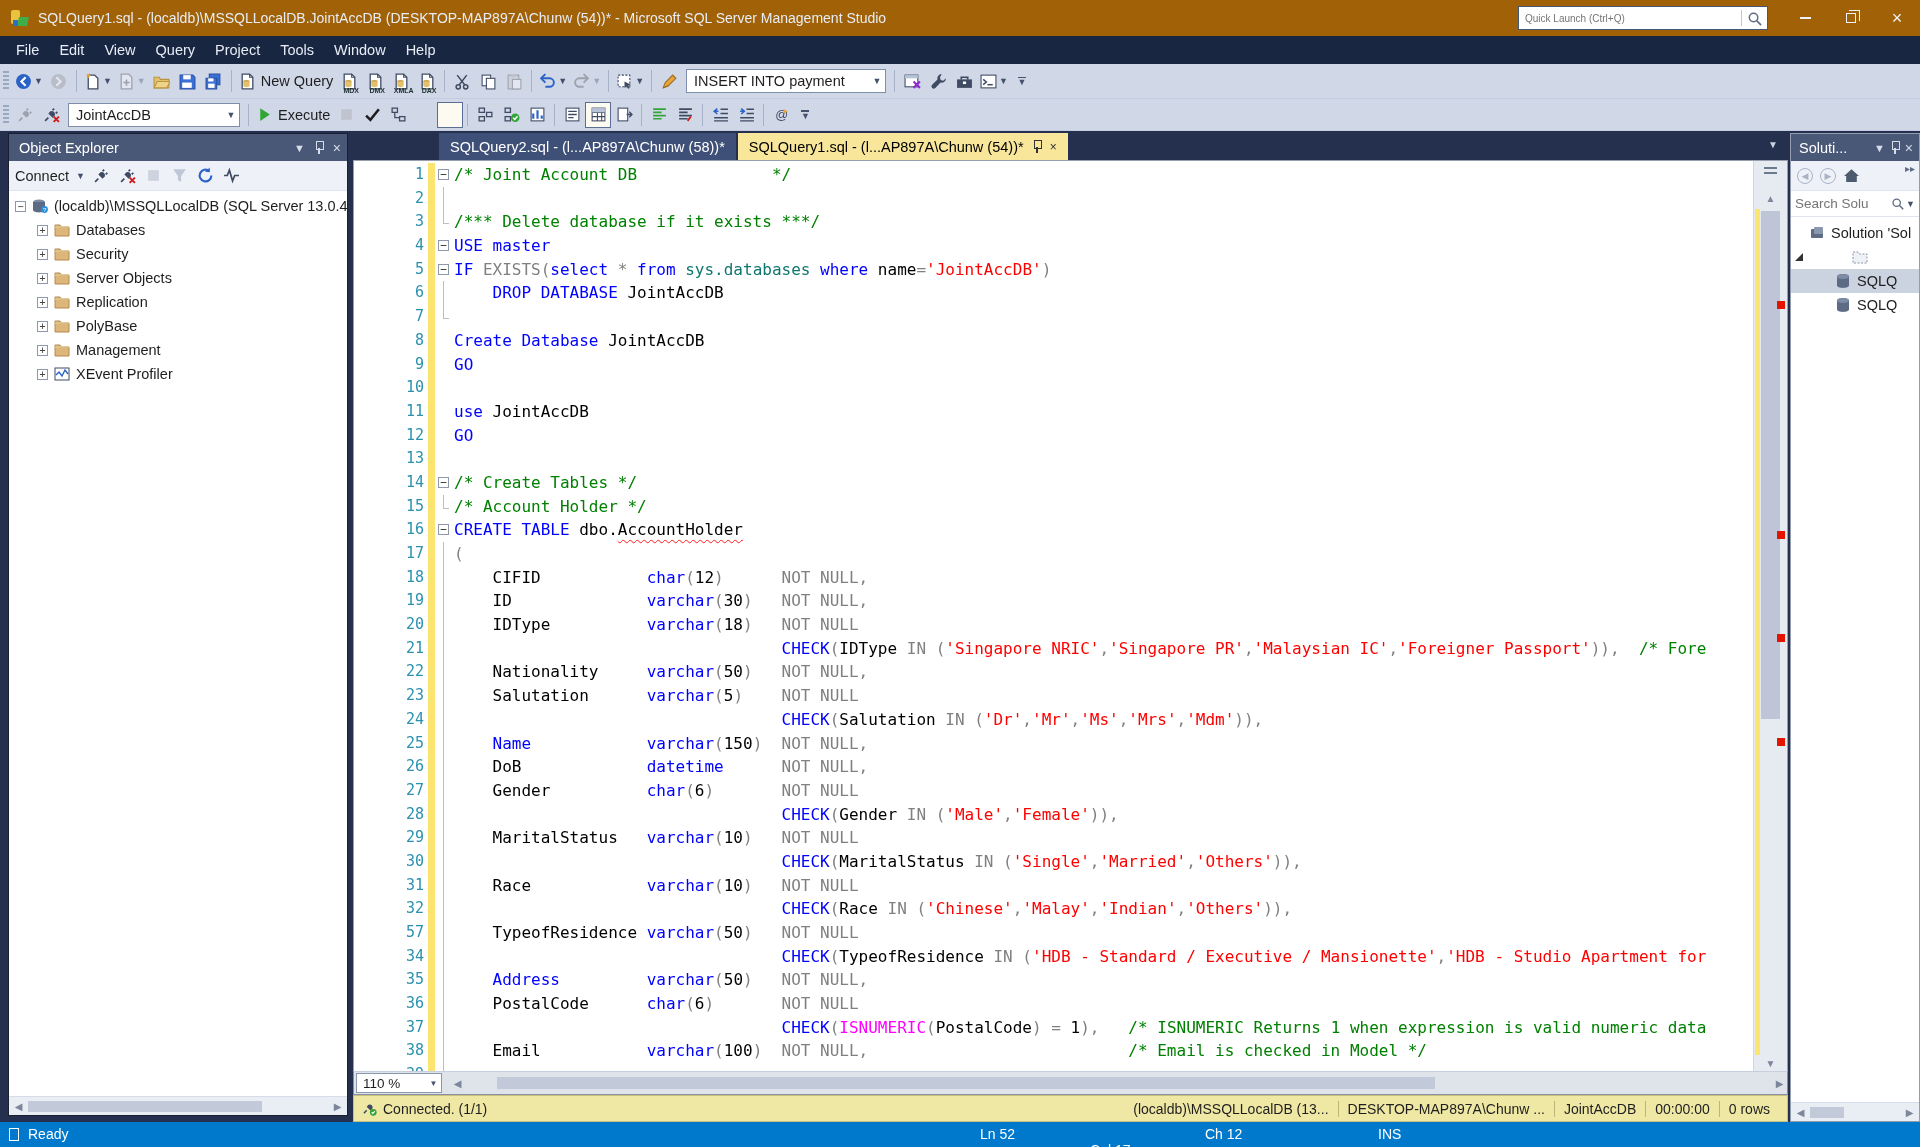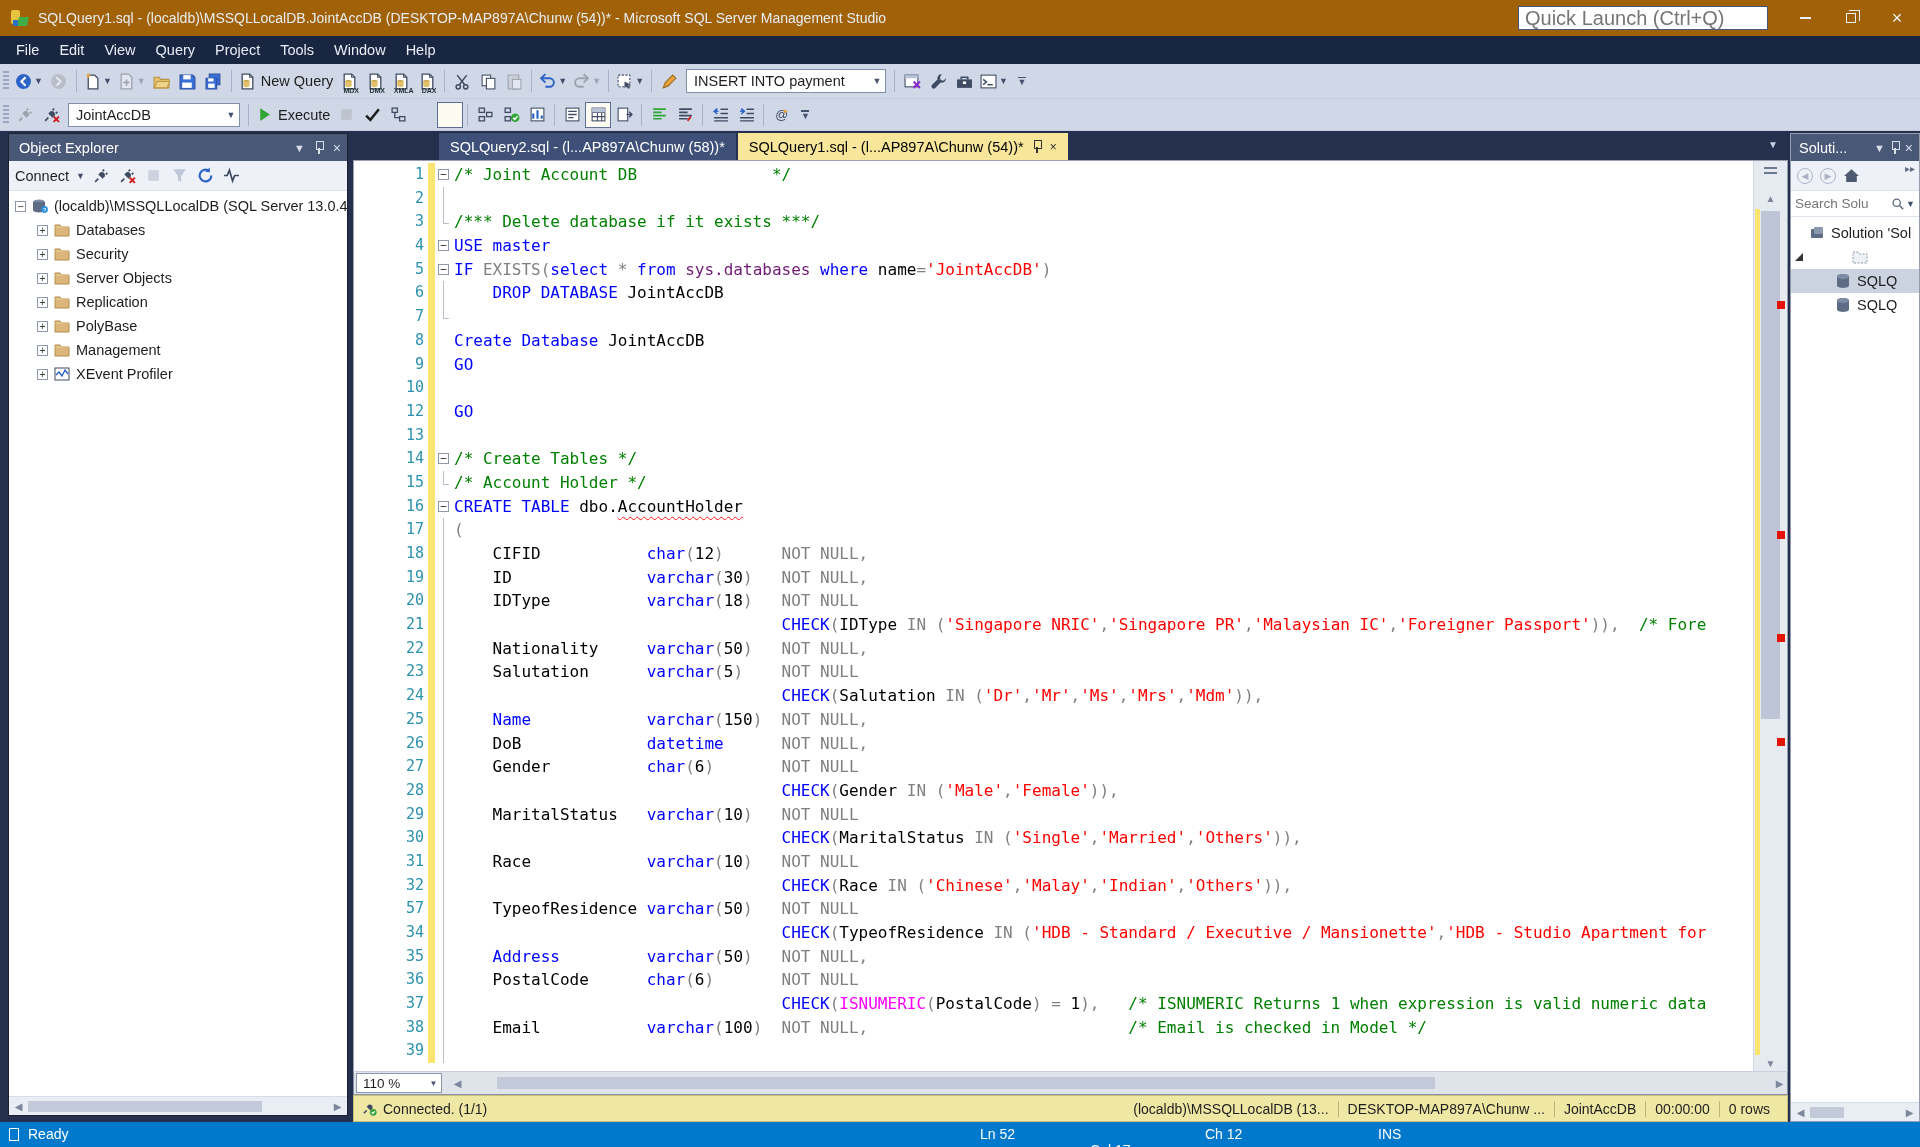--- a/index.html
+++ b/index.html
@@ -9,21 +9,21 @@
 
   
   .titlebar { height:36px; background:#a16207; display:flex; align-items:center; color:#e8edf5; }
   .app-icon { width:20px; height:20px; margin:0 8px 0 10px; position:relative; flex:0 0 auto; }
   .app-icon .q1{position:absolute;left:1px;top:2px;width:9px;height:14px;background:#e8c33d;border-radius:2px;}
   .app-icon .q2{position:absolute;left:8px;top:9px;width:10px;height:9px;background:#3fae49;transform:skewX(-12deg);}
   .app-icon .q3{position:absolute;left:3px;top:12px;width:5px;height:6px;background:#2d6fc4;}
   .title-text { font-size:14px; color:#e8edf5; white-space:nowrap; }
   .tb-spacer { flex:1; }
   .quicklaunch { width:250px; height:24px; background:#fff; border:1px solid #46587a; display:flex; align-items:center; margin-right:14px; }
-  .quicklaunch input { flex:1; border:none; outline:none; font-size:20px; color:#6d6d6d; padding:0 6px; font-family:"Liberation Sans",sans-serif; background:transparent; }
+  .quicklaunch input { flex:1; border:none; outline:none; font-size:10px; color:#6d6d6d; padding:0 6px; font-family:"Liberation Sans",sans-serif; background:transparent; }
   .ql-sep { width:1px; height:16px; background:#c8c8c8; }
   .winbtns { display:flex; height:36px; }
   .winbtn { width:46px; height:36px; display:flex; align-items:center; justify-content:center; color:#eef2f8; font-size:15px; }
   .glyph-min { width:11px; height:2px; background:#eef2f8; display:inline-block; }
   .glyph-restore { width:10px; height:10px; border:1px solid #eef2f8; position:relative; display:inline-block; }
   .glyph-restore:before { content:""; position:absolute; left:2px; top:-4px; width:10px; height:10px; border:1px solid #eef2f8; border-left:none; border-bottom:none; }
 
   
   .menubar { height:28px; background:#192642; display:flex; align-items:center; padding-left:6px; }
   .menu-item { color:#e8edf5; font-size:14.5px; padding:4px 10px; }
@@ -87,21 +87,21 @@
   .cline { height:23.7px; display:flex; font-family:"DejaVu Sans Mono",monospace; font-size:16px; line-height:23.7px; }
   .ln { width:74px; text-align:right; color:#2b91af; flex:0 0 auto; padding-right:4px; font-size:15px; }
   .chg { width:7px; flex:0 0 auto; background:#fbe470; }
   .out { width:19px; flex:0 0 auto; position:relative; }
   .out .obox { position:absolute; left:3px; top:6px; width:11px; height:11px; border:1px solid #8f98a8; background:#fff; font-size:11px; line-height:9px; text-align:center; color:#333; }
   .out.o-line:before { content:""; position:absolute; left:8px; top:0; bottom:0; width:1px; background:#b9bec9; }
   .out.o-end:before { content:""; position:absolute; left:8px; top:0; height:13px; width:1px; background:#b9bec9; }
   .out.o-end:after { content:""; position:absolute; left:8px; top:13px; width:6px; height:1px; background:#b9bec9; }
   pre.codetext { margin:0; white-space:pre; font-family:inherit; font-size:inherit; line-height:inherit; }
   .tk-k{color:#0000ff;} .tk-c{color:#008000;} .tk-s{color:#ff0000;} .tk-g{color:#808080;} .tk-i{color:#000;} .tk-m{color:#ff00ff;}
-  .tk-v{color:#701a75;}
+  .tk-v{color:#0f766e;}
   .tk-e{color:#000; text-decoration:underline wavy #ff1a1a 1px; text-underline-offset:4px;}
 
   .vrail { position:absolute; right:0; top:0; bottom:0; width:34px; background:#e6eaf1; border-left:1px solid #d0d6e2; }
   .vr-arrow { position:absolute; left:0; right:0; text-align:center; color:#7c879c; font-size:10px; }
   .vr-track { position:absolute; left:0; right:0; top:48px; bottom:16px; }
   .vr-chgstrip { position:absolute; left:1px; top:0; bottom:0; width:5px; background:#fbe470; }
   .vr-thumb { position:absolute; left:7px; right:7px; top:2px; height:60%; background:#bdc5d6; }
   .vr-mark { position:absolute; right:2px; width:8px; height:8px; background:#e51400; }
 
   .editor-bottom { height:24px; background:#dfe3ea; display:flex; align-items:center; border:1px solid #33406080; border-top:1px solid #c8cedd; }
@@ -838,20 +838,26 @@
               <span class="out"></span>
               <pre class="codetext"><span class="tk-k">GO</span></pre>
             </div>
             <div class="cline">
               <span class="ln">10</span>
               <span class="chg"></span>
               <span class="out"></span>
               <pre class="codetext"></pre>
             </div>
             <div class="cline">
+              <span class="ln">11</span>
+              <span class="chg"></span>
+              <span class="out"></span>
+              <pre class="codetext"><span class="tk-k">use</span><span class="tk-i"> JointAccDB</span></pre>
+            </div>
+            <div class="cline">
               <span class="ln">12</span>
               <span class="chg"></span>
               <span class="out"></span>
               <pre class="codetext"><span class="tk-k">GO</span></pre>
             </div>
             <div class="cline">
               <span class="ln">13</span>
               <span class="chg"></span>
               <span class="out"></span>
               <pre class="codetext"></pre>

